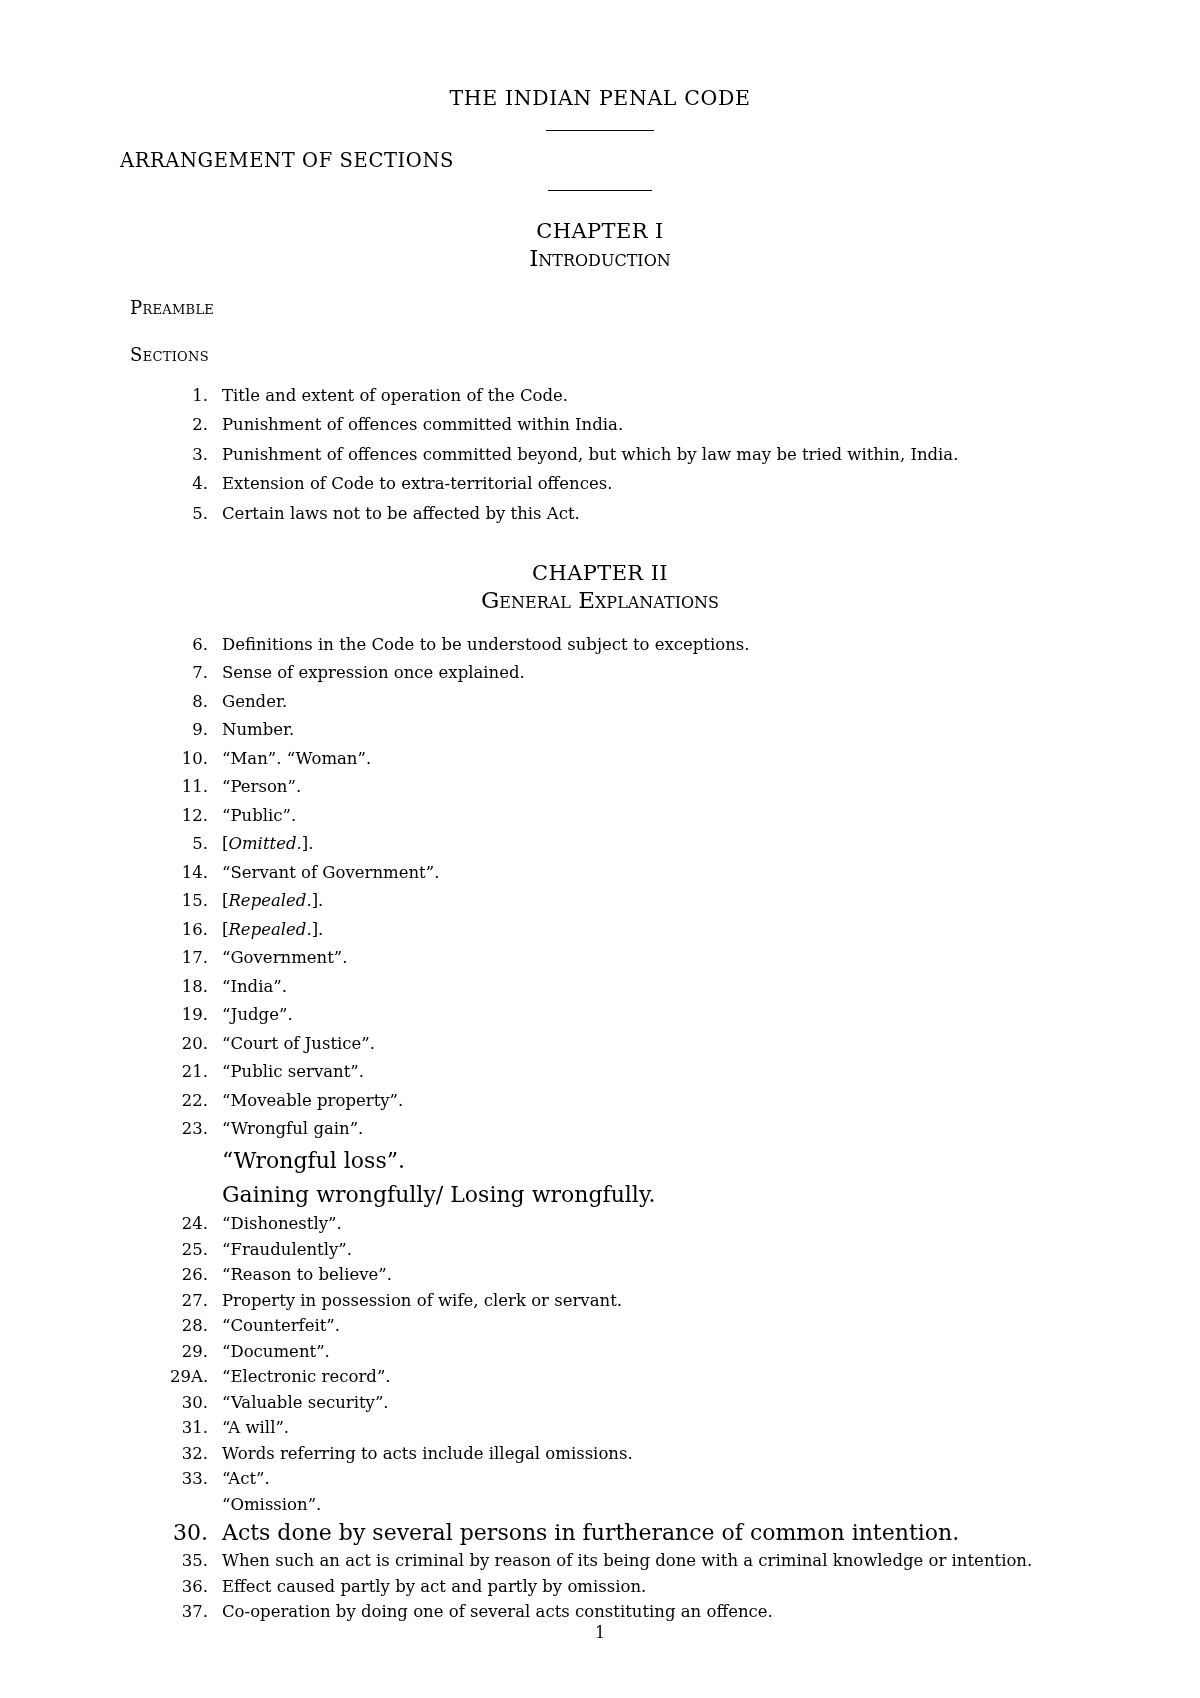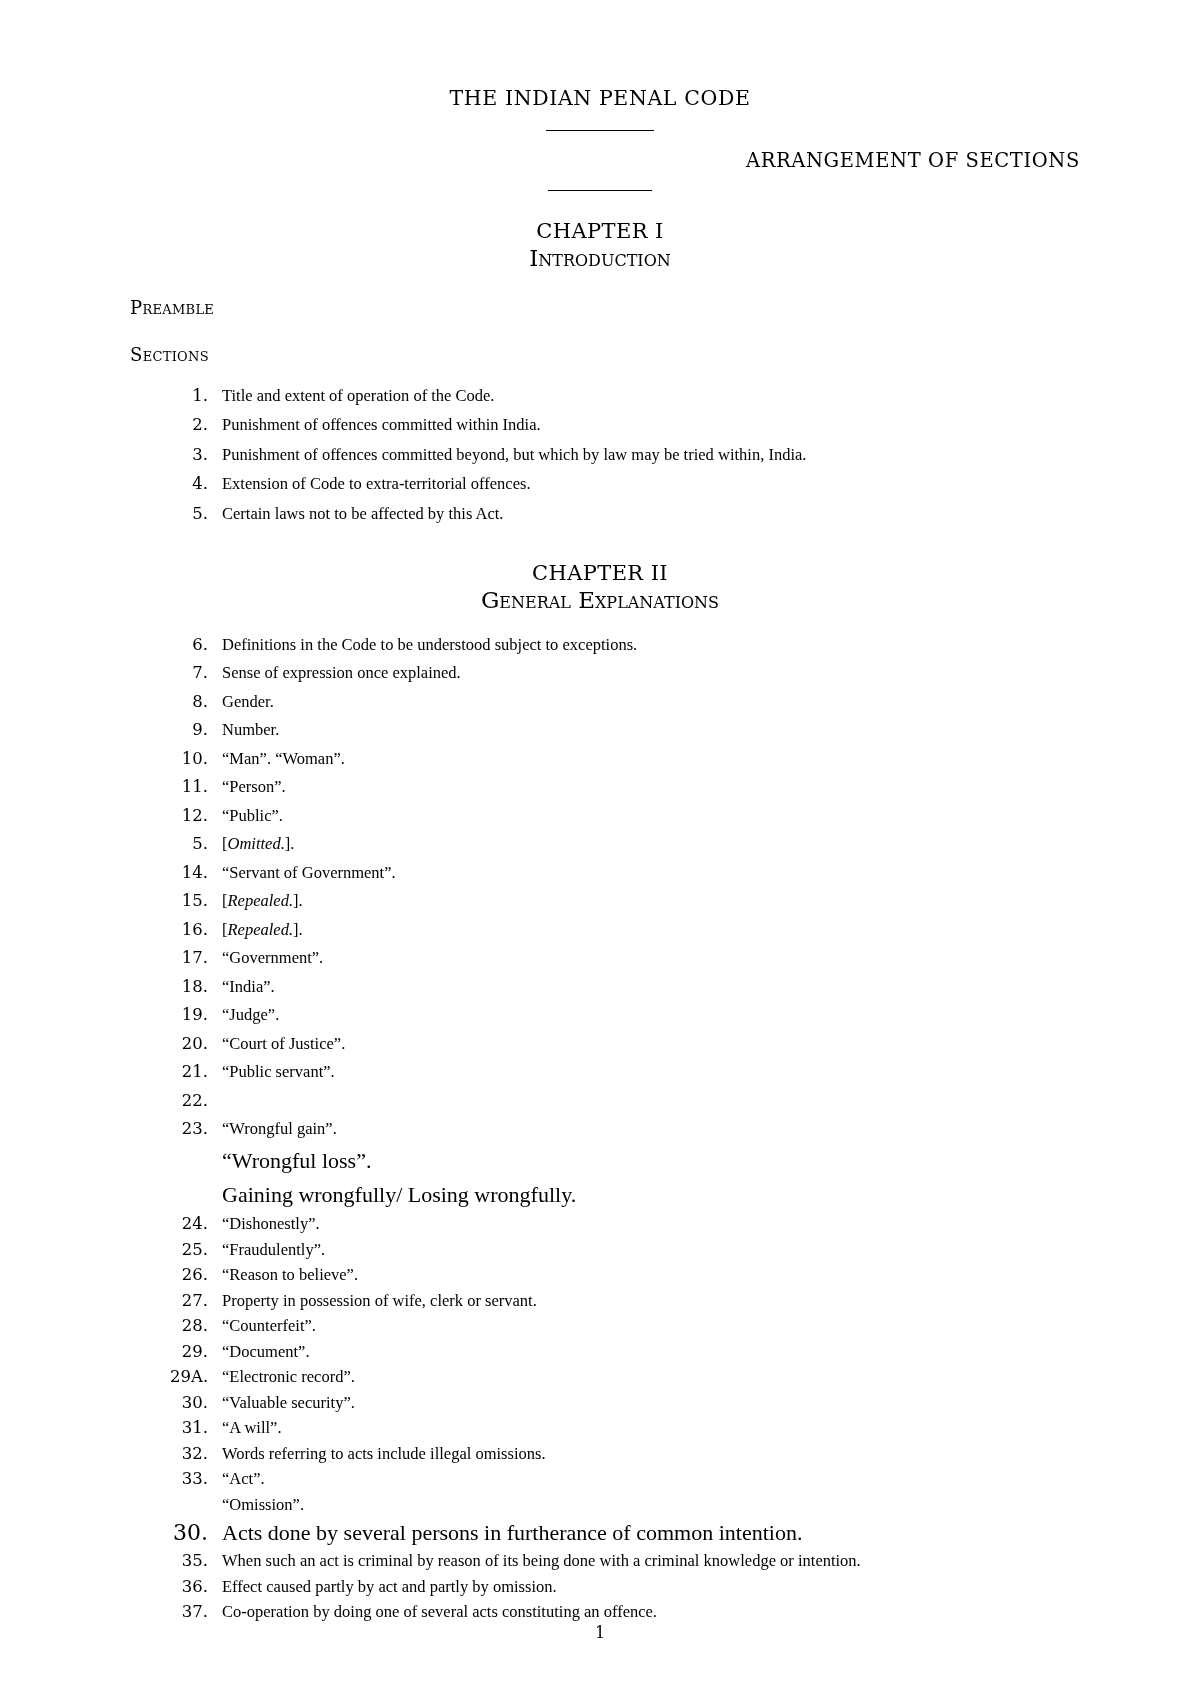--- a/index.html
+++ b/index.html
@@ -33,21 +33,21 @@
     width: 108px;
     height: 1px;
     background: #000;
     margin: 20px auto 18px auto;
   }
   .rule.short {
     width: 104px;
     margin: 18px auto 20px auto;
   }
   .arrangement {
-    text-align: right;
+    text-align: left;
     font-size: 19.5px;
     letter-spacing: 0.6px;
     margin: 0;
   }
   .chapter {
     text-align: center;
     font-size: 21px;
     letter-spacing: 0.4px;
     margin: 6px 0 2px 0;
   }
@@ -81,21 +81,20 @@
   }
   .sec-num {
     width: 52px;
     min-width: 52px;
     text-align: right;
     padding-right: 14px;
     box-sizing: border-box;
   }
   .sec-text {
     flex: 1;
-    font-family: Liberation Serif, serif;
   }
   .sec-text .ital {
     font-style: italic;
   }
   .cont-row {
     display: flex;
     align-items: baseline;
     font-size: 22px;
     line-height: 1.0;
   }
@@ -225,20 +224,21 @@
       <div class="sec-row">
         <span class="sec-num">20.</span>
         <span class="sec-text">“Court of Justice”.</span>
       </div>
       <div class="sec-row">
         <span class="sec-num">21.</span>
         <span class="sec-text">“Public servant”.</span>
       </div>
       <div class="sec-row">
         <span class="sec-num">22.</span>
+        <span class="sec-text">“Moveable property”.</span>
       </div>
       <div class="sec-row">
         <span class="sec-num">23.</span>
         <span class="sec-text">“Wrongful gain”.</span>
       </div>
       <div class="cont-row">
         <span class="sec-num"></span>
         <span class="sec-text">“Wrongful loss”.</span>
       </div>
       <div class="cont-row">

